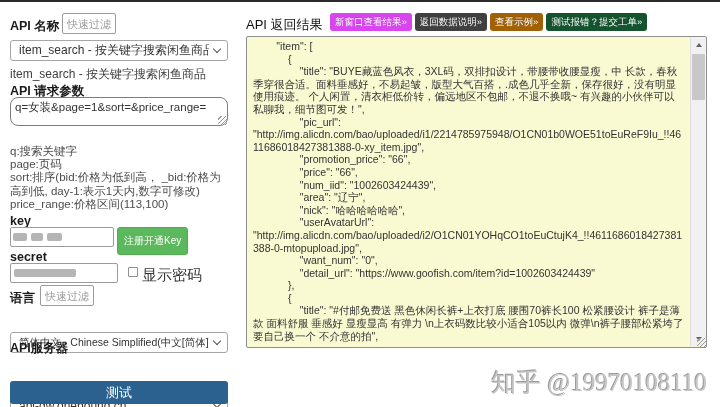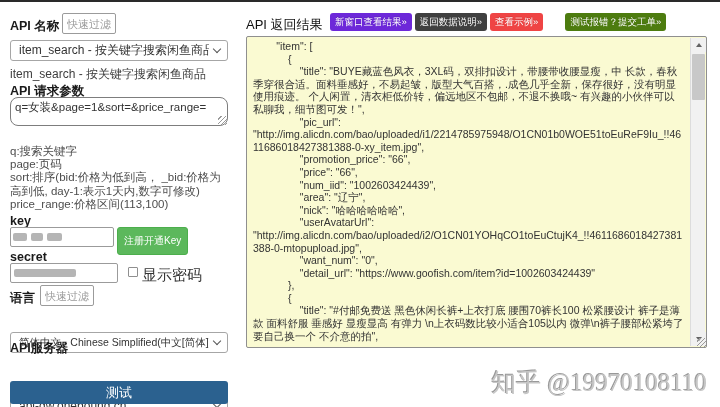--- a/index.html
+++ b/index.html
@@ -116,24 +116,24 @@
   <div class="abs select" style="left:10px;top:353px;width:218px;height:21px;font-size:12px">
     <span class="val">api-gw.onebound.cn</span>
     <span class="caret"></span>
   </div>
 
   <button class="btn btn-test abs" style="left: 10px; top: 381px; background: rgb(43, 97, 143);">测试</button>
 
   <span class="abs result-title" style="left:246px;top:16px">API 返回结果</span>
 
   <div class="abs" style="left:330px;top:13px;display:flex;gap:3px">
-    <button class="btn hbtn" style="background: #6d28d9;">新窗口查看结果»</button>
+    <button class="btn hbtn" style="background: #d946ef;">新窗口查看结果»</button>
     <button class="btn hbtn" style="background: #404040;">返回数据说明»</button>
-    <button class="btn hbtn" style="background: #ef4444;">查看示例»</button>
-    <button class="btn hbtn" style="background: #4d7c0f; margin-left: 19px;">测试报错？提交工单»</button>
+    <button class="btn hbtn" style="background: #a16207;">查看示例»</button>
+    <button class="btn hbtn" style="background: #14532d;">测试报错？提交工单»</button>
   </div>
 
   <div class="abs result-box" style="left: 246px; top: 36px; width: 461px; height: 312px; background: rgb(250, 250, 210);">
     <div class="result-text">        "item": [
             {
                 "title": "BUYE藏蓝色风衣，3XL码，双排扣设计，带腰带收腰显瘦，中 长款，春秋季穿很合适。面料垂感好，不易起皱，版型大气百搭，.成色几乎全新，保存很好，没有明显使用痕迹。 个人闲置，清衣柜低价转，偏远地区不包邮，不退不换哦~ 有兴趣的小伙伴可以私聊我，细节图可发！",
                 "pic_url": "http://img.alicdn.com/bao/uploaded/i1/2214785975948/O1CN01b0WOE51toEuReF9Iu_!!4611686018427381388-0-xy_item.jpg",
                 "promotion_price": "66",
                 "price": "66",
                 "num_iid": "1002603424439",

